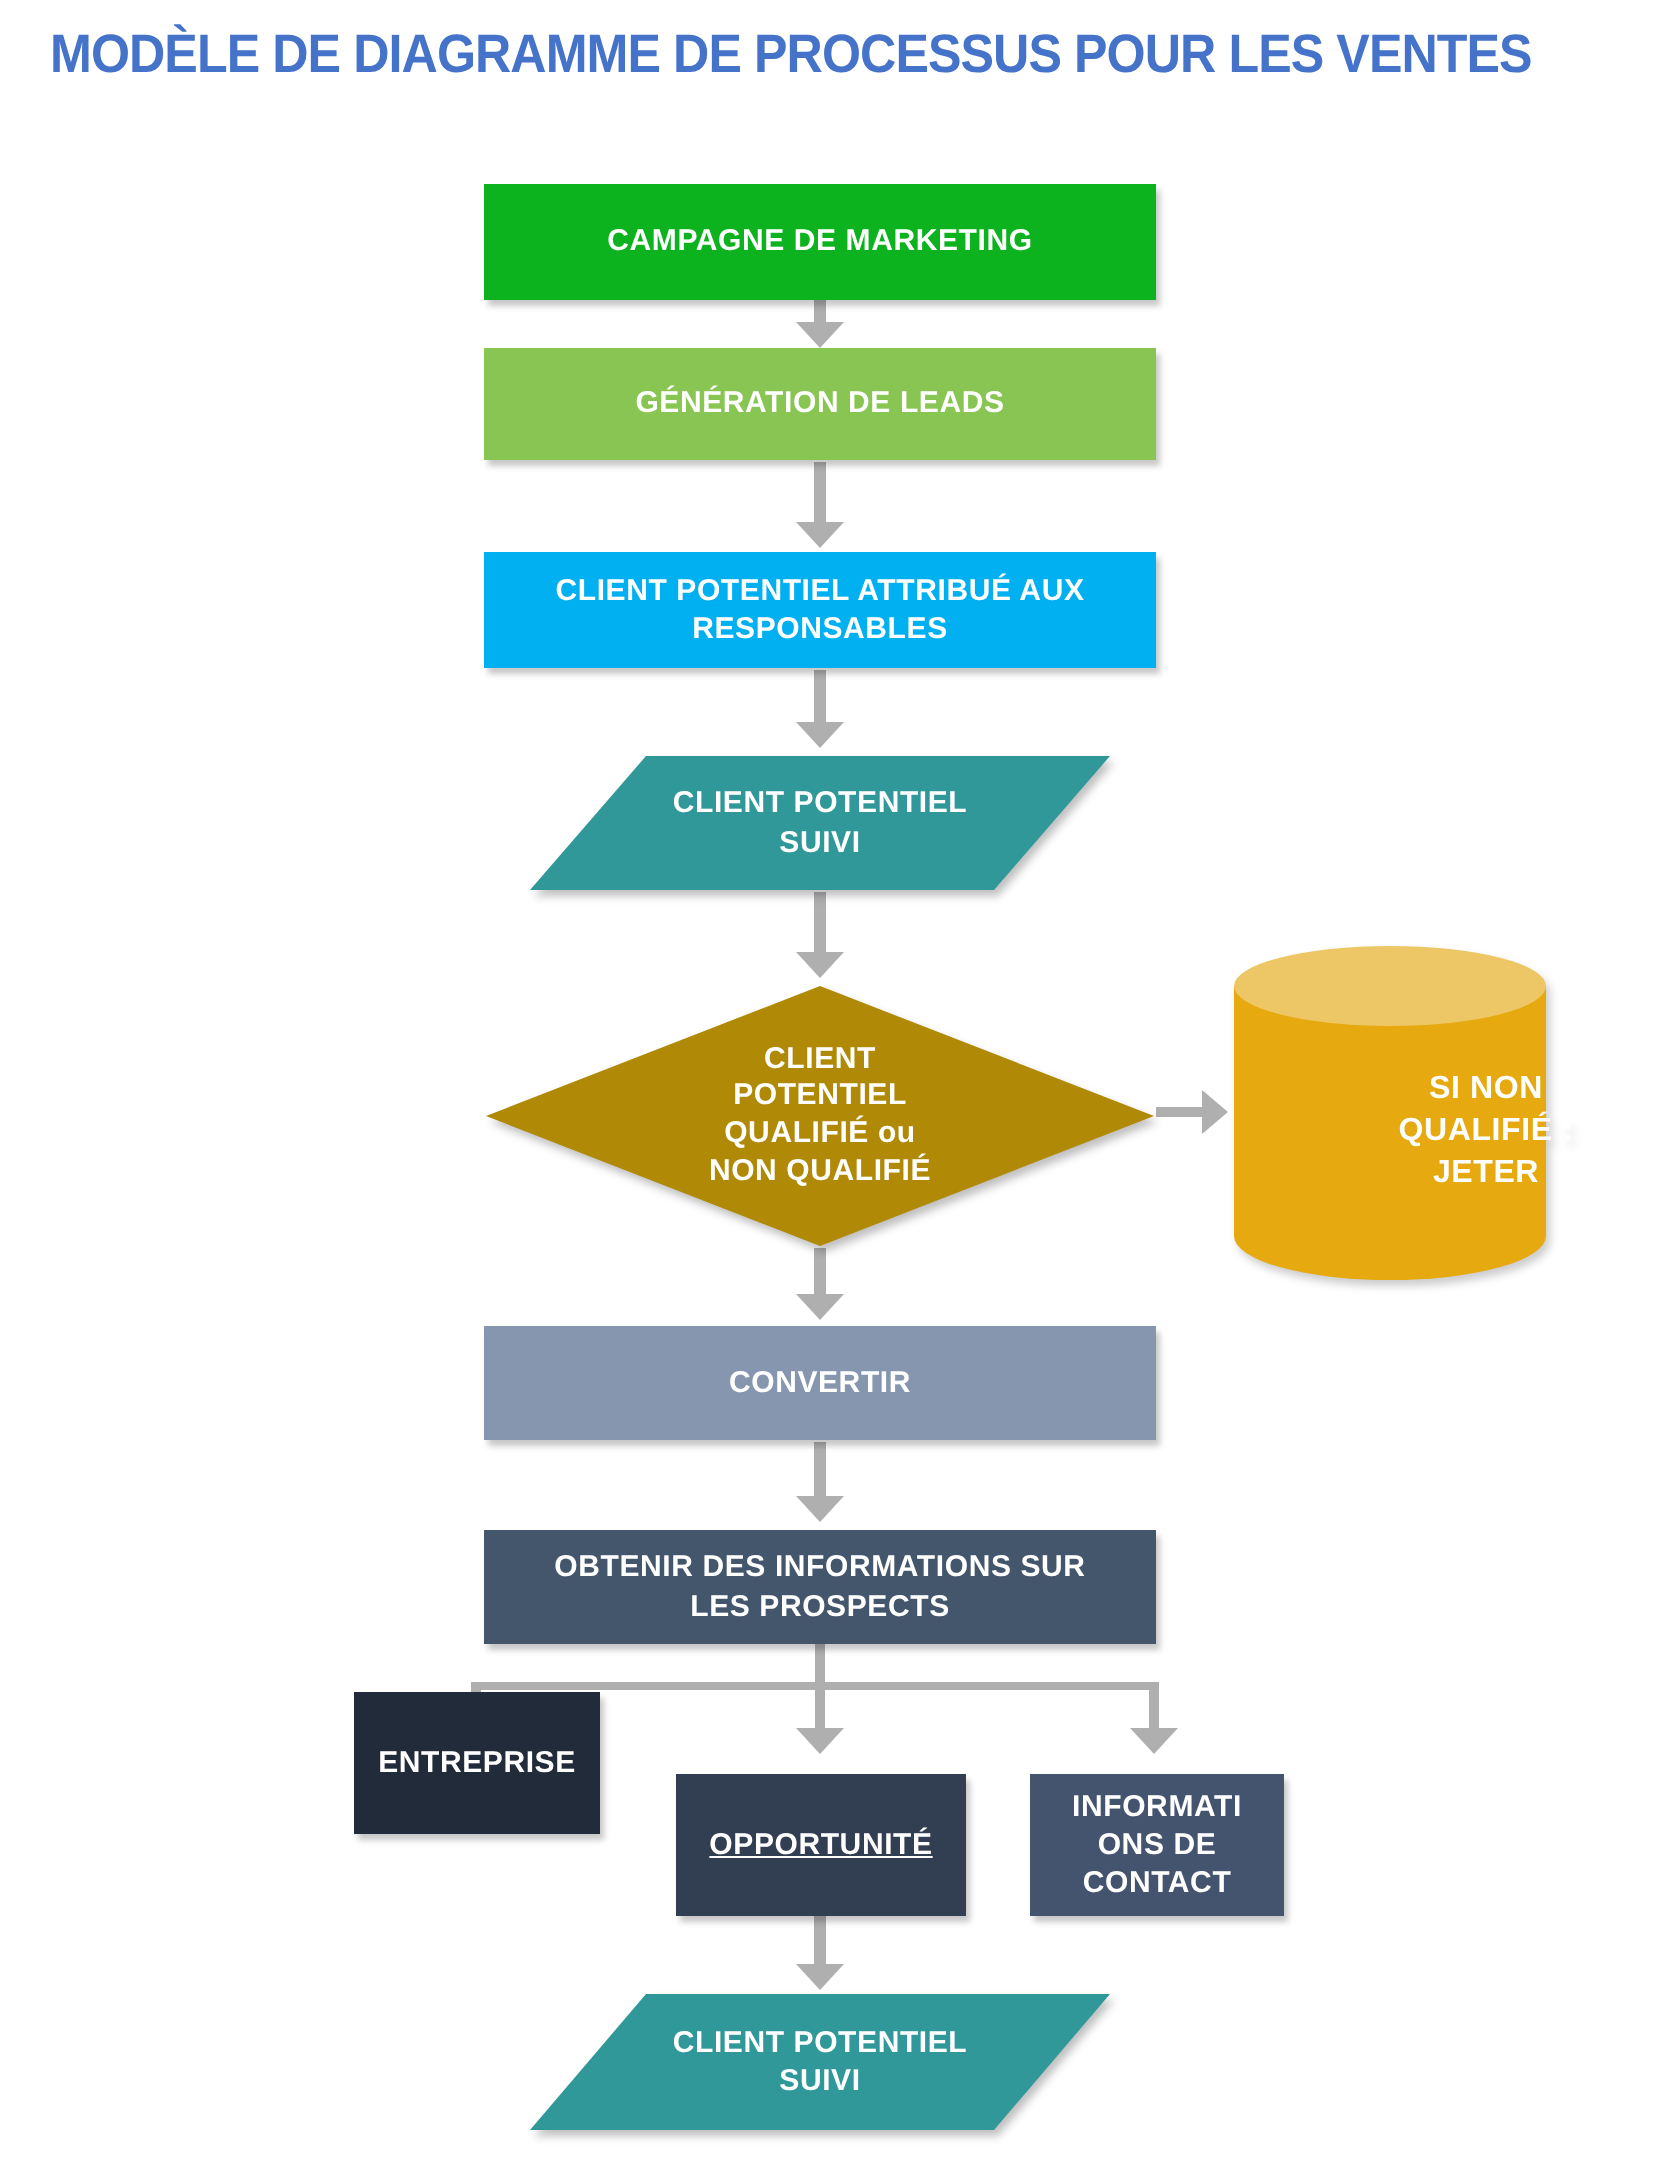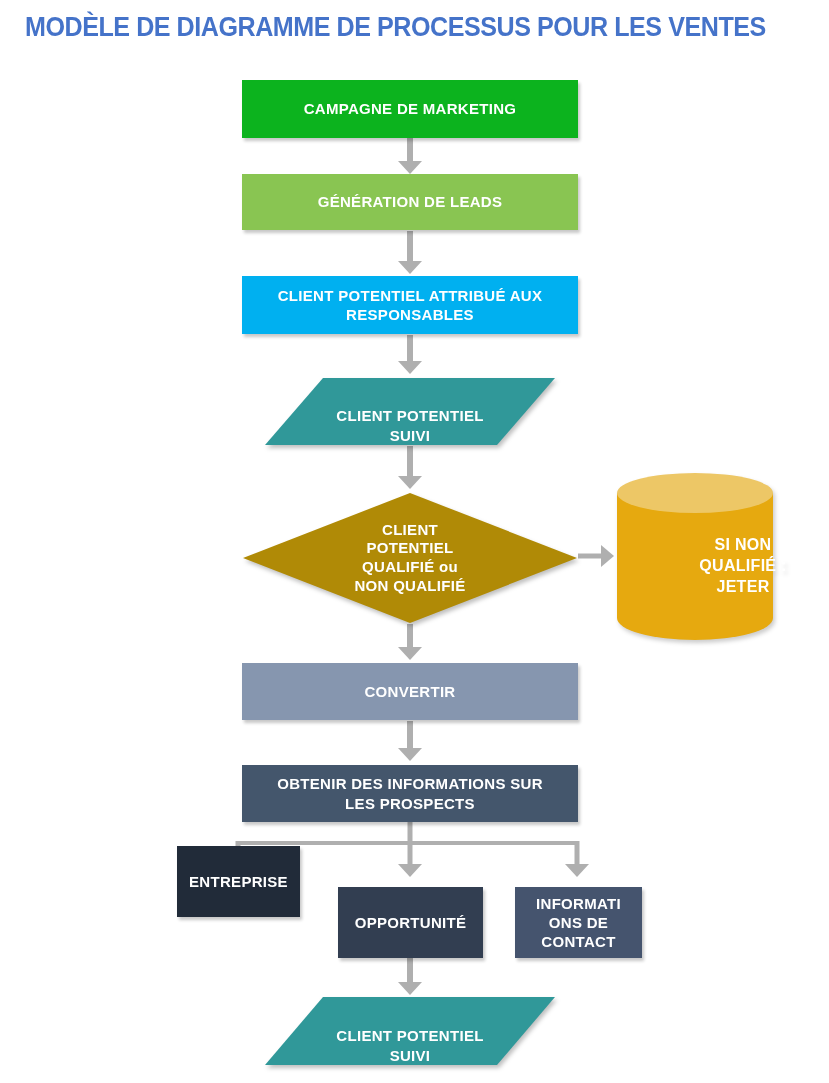--- a/index.html
+++ b/index.html
@@ -18,37 +18,37 @@
   .node {
     position:absolute; display:flex; flex-direction:column;
     align-items:center; justify-content:center;
     color:#ffffff; font-weight:bold; text-align:center;
     font-size:15px; line-height:1.28; letter-spacing:0.3px;
   }
   .rect { box-shadow:2px 3px 3px rgba(0,0,0,0.22); }
   .line { display:block; white-space:nowrap; }
 
   
-  .n-marketing  { left:242px; top:80px;  width:336px; height:58px; }
+  .n-marketing  { left:242px; top:92px;  width:336px; height:58px; }
   .n-leads      { left:242px; top:174px; width:336px; height:56px; }
   .n-attribue   { left:242px; top:276px; width:336px; height:58px; }
   .n-convertir  { left:242px; top:663px; width:336px; height:57px; }
   .n-obtenir    { left:242px; top:765px; width:336px; height:57px; }
   .n-entreprise { left:177px; top:846px; width:123px; height:71px; }
   .n-opportunite{ left:338px; top:887px; width:145px; height:71px; }
   .n-contact    { left:515px; top:887px; width:127px; height:71px; }
 
   
   .shape-wrap { position:absolute; filter:drop-shadow(2px 3px 2px rgba(0,0,0,0.25)); }
   .w-suivi1 { left:265px; top:378px;  width:290px; height:67px; }
   .w-suivi2 { left:265px; top:997px;  width:290px; height:68px; }
   .para {
     width:100%; height:100%;
     clip-path:polygon(20% 0, 100% 0, 80% 100%, 0 100%);
-    display:flex; flex-direction:column; align-items:center; justify-content:flex-end;
+    display:flex; flex-direction:column; align-items:center; justify-content:center;
     color:#fff; font-weight:bold; font-size:15px; line-height:1.3; letter-spacing:0.3px;
   }
 
   
   .w-diamond { left:243px; top:493px; width:334px; height:130px; }
   .diamond {
     width:100%; height:100%;
     clip-path:polygon(50% 0, 100% 50%, 50% 100%, 0 50%);
     display:flex; flex-direction:column; align-items:center; justify-content:center;
     color:#fff; font-weight:bold; font-size:15px; line-height:1.25; letter-spacing:0.3px;
@@ -161,21 +161,21 @@
 
   <div class="node rect n-obtenir" style="background-color: rgb(68, 86, 108);">
     <span class="line">OBTENIR DES INFORMATIONS SUR</span>
     <span class="line">LES PROSPECTS</span>
   </div>
 
   <div class="node rect n-entreprise" style="background-color: rgb(33, 43, 57);">
     <span class="line">ENTREPRISE</span>
   </div>
 
-  <div class="node rect n-opportunite" style="background-color: rgb(50, 62, 81);">
+  <div class="node rect n-opportunite" style="background-color: rgb(50, 62, 81); text-decoration: underline;">
     <span class="line">OPPORTUNITÉ</span>
   </div>
 
   <div class="node rect n-contact" style="background-color: rgb(69, 84, 110);">
     <span class="line">INFORMATI</span>
     <span class="line">ONS DE</span>
     <span class="line">CONTACT</span>
   </div>
 
   <div class="shape-wrap w-suivi2">

